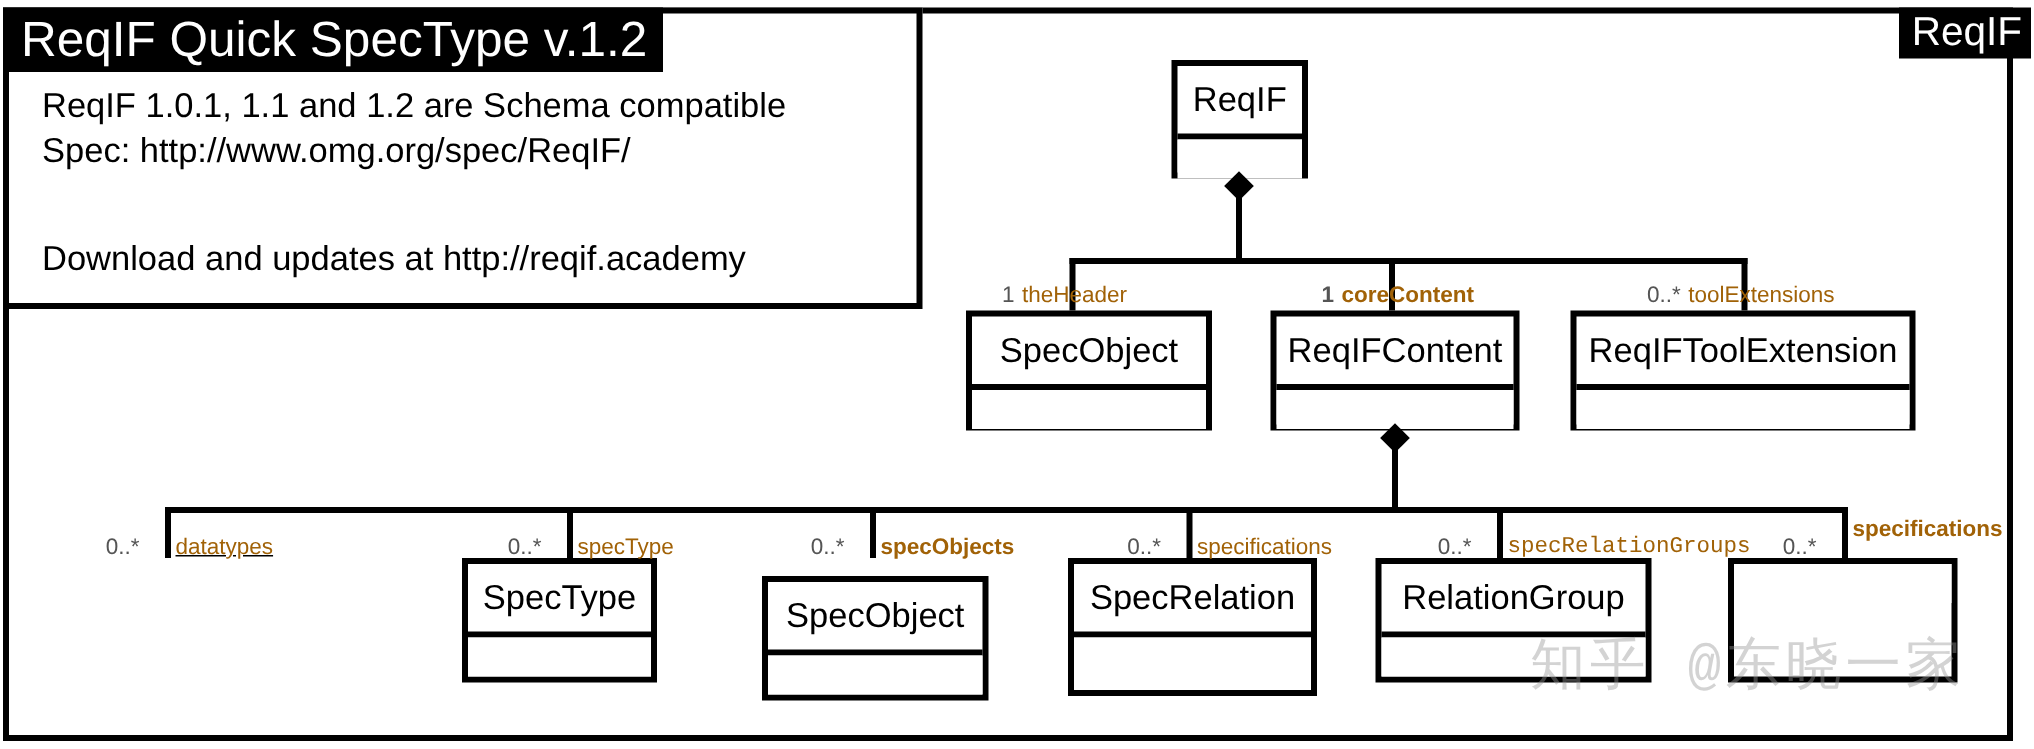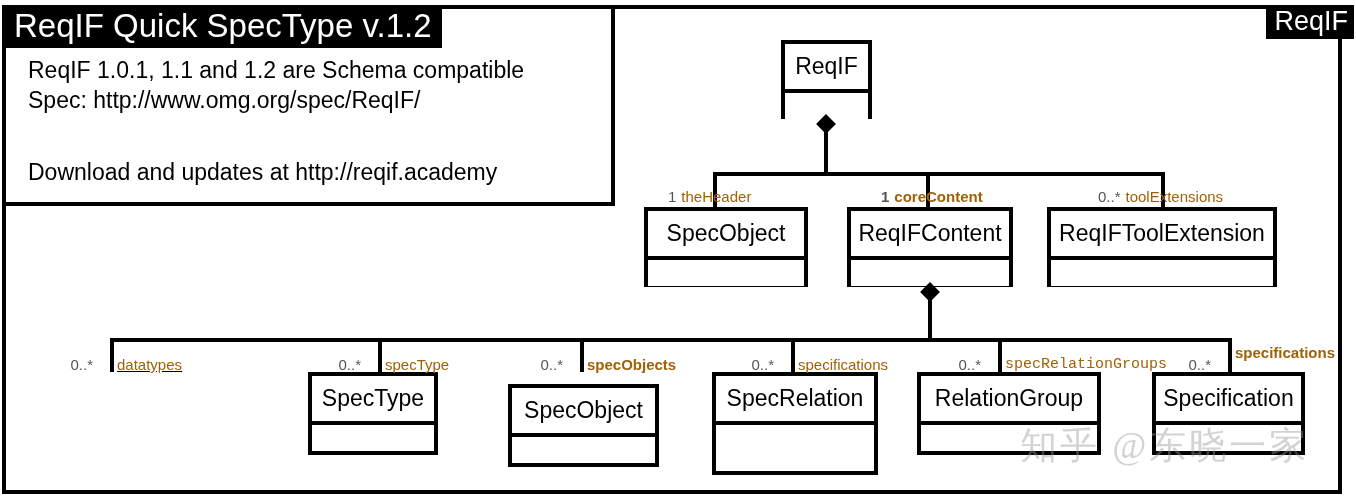--- a/index.html
+++ b/index.html
@@ -129,21 +129,21 @@
   
   .watermark {
     position: absolute;
     left: 1020px; top: 424px;
     font-size: 37px;
     line-height: 44px;
     color: rgba(150,150,150,0.42);
     letter-spacing: 3px;
     white-space: nowrap;
     z-index: 20;
-    font-family: Liberation Serif, serif;
+    font-family: Liberation Mono, monospace;
     pointer-events: none;
   }
 </style>
 </head>
 <body>
 
 <div id="canvas">
 
   <div class="frame"></div>
   <div class="frame-tag" style="right:2px; top:5px;">ReqIF</div>
@@ -256,30 +256,29 @@
   <div class="uml" style="left:308px; top:372px; width:130px; height:83px;">
     <div class="name">SpecType</div>
     <div class="compartment"></div>
   </div>
 
   <div class="uml" style="left:508px; top:384px; width:151px; height:83px;">
     <div class="name">SpecObject</div>
     <div class="compartment"></div>
   </div>
 
-  <div class="uml" style="left:712px; top:372px; width:166px; height:103px;">
+  <div class="uml" style="left:712px; top:372px; width:166px; height:92px;">
     <div class="name">SpecRelation</div>
     <div class="compartment"></div>
   </div>
 
   <div class="uml" style="left:917px; top:372px; width:184px; height:83px;">
     <div class="name">RelationGroup</div>
     <div class="compartment"></div>
   </div>
 
   <div class="uml" style="left:1152px; top:372px; width:153px; height:83px;">
-    <div class="name">Specification</div>
     <div class="compartment"></div>
   </div>
 
   <div class="watermark">知乎 @东晓一家</div>
 
 </div>
 
 </body></html>

